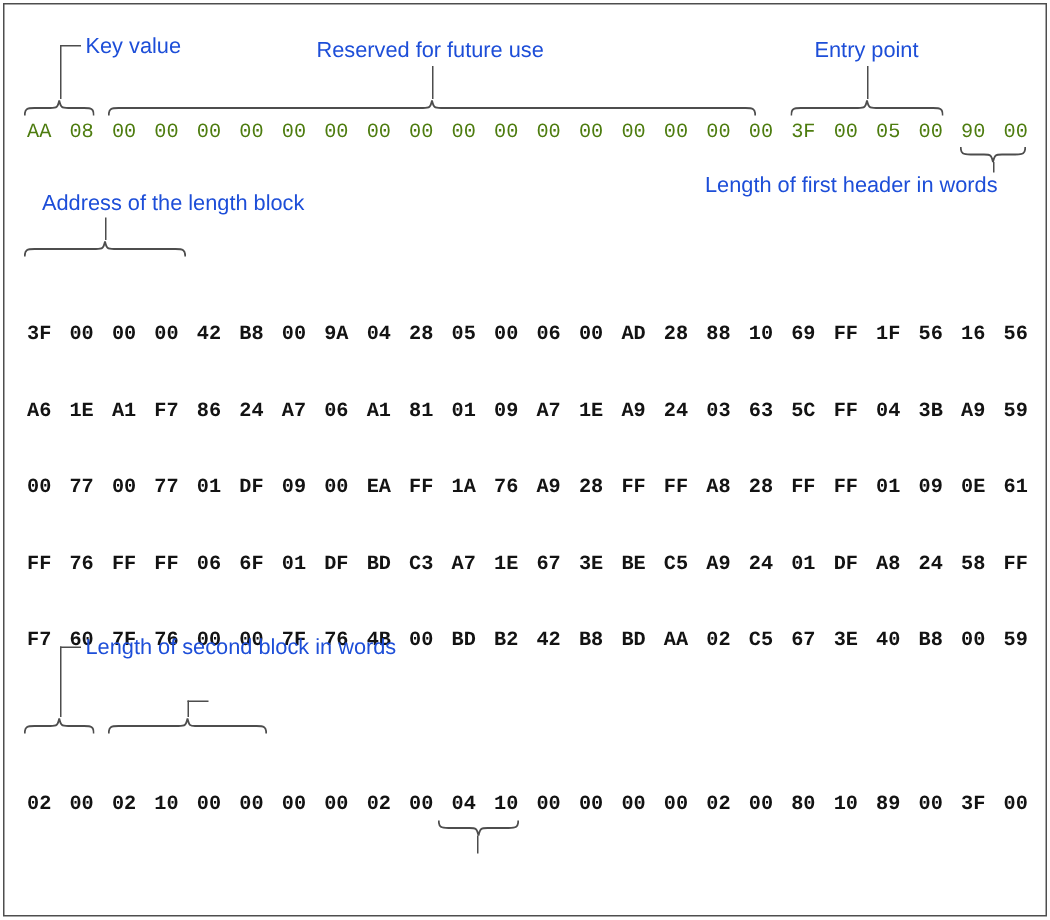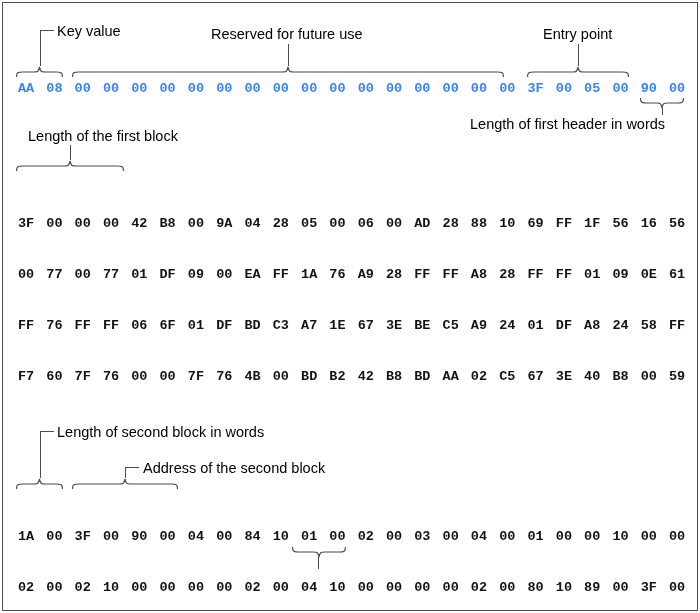--- a/index.html
+++ b/index.html
@@ -1,25 +1,25 @@
 <!DOCTYPE html>
 <html><head>
 <meta charset="utf-8">
 <style>
   html,body{margin:0;padding:0;background:#ffffff;}
   #canvas{
     position:relative;width:700px;height:613px;background:#ffffff;
     font-family:"Liberation Sans","DejaVu Sans",sans-serif;overflow:hidden;
   }
   .frame{position:absolute;inset:2px;border:1px solid #4e4e4e;pointer-events:none;}
-  .lbl{position:absolute;font-size:14.5px;color:#000000;white-space:nowrap;}
+  .lbl{position:absolute;font-size:14.5px;color:#1d4ed8;white-space:nowrap;}
   .hexrow{
-    position:absolute;left:18px;color:#3b82f6;white-space:pre;
+    position:absolute;left:18px;color:#4d7c0f;white-space:pre;
     font-family:"Liberation Mono","DejaVu Sans Mono",monospace;
-    font-size:13.5px;font-weight:bold;line-height:17px;word-spacing:4px;
+    font-size:13.5px;font-weight:normal;line-height:17px;word-spacing:4px;
   }
   .hexblock{
     position:absolute;left:18px;color:#131313;white-space:pre;
     font-family:"Liberation Mono","DejaVu Sans Mono",monospace;
     font-size:13.5px;font-weight:bold;line-height:17px;word-spacing:4px;
   }
   .vline{position:absolute;width:1px;background:#4d4d4d;}
   .hline{position:absolute;height:1px;background:#4d4d4d;}
   .brace{position:absolute;}
   .brace path{stroke:#4d4d4d;stroke-width:1.2;fill:none;}
@@ -51,55 +51,54 @@
   </svg>
 
   <div class="hexrow" style="top:80px;">AA 08 00 00 00 00 00 00 00 00 00 00 00 00 00 00 00 00 3F 00 05 00 90 00</div>
 
   <svg class="brace" style="left:640px;top:97px;" width="44" height="12">
     <path d="M0.5,1 C0.5,5.5 2,6 7,6 L16,6 C20.5,6 21,6.5 22,11 C23,6.5 23.5,6 28,6 L37,6 C42,6 43.5,5.5 43.5,1"></path>
   </svg>
   <div class="vline" style="left:662px;top:108px;height:7px;"></div>
   <div class="lbl" style="left:470px;top:116px;">Length of first header in words</div>
 
-  <div class="lbl" style="left:28px;top:128px;">Length of the first block</div>
+  <div class="lbl" style="left:28px;top:128px;">Address of the length block</div>
   <div class="vline" style="left:70px;top:145px;height:15px;"></div>
   <svg class="brace" style="left:16px;top:160px;" width="108" height="12">
     <path d="M0.5,11 C0.5,6.5 2,6 7,6 L48,6 C52.5,6 53,5.5 54,1 C55,5.5 55.5,6 60,6 L101,6 C106,6 107.5,6.5 107.5,11"></path>
   </svg>
 
   <div class="hexblock" style="top:181px;">
     <div>3F 00 00 00 42 B8 00 9A 04 28 05 00 06 00 AD 28 88 10 69 FF 1F 56 16 56</div>
+    <div>A6 1E A1 F7 86 24 A7 06 A1 81 01 09 A7 1E A9 24 03 63 5C FF 04 3B A9 59</div>
     <div>00 77 00 77 01 DF 09 00 EA FF 1A 76 A9 28 FF FF A8 28 FF FF 01 09 0E 61</div>
     <div>FF 76 FF FF 06 6F 01 DF BD C3 A7 1E 67 3E BE C5 A9 24 01 DF A8 24 58 FF</div>
     <div>F7 60 7F 76 00 00 7F 76 4B 00 BD B2 42 B8 BD AA 02 C5 67 3E 40 B8 00 59</div>
     
     
     
     
     
   </div>
 
   <div class="lbl" style="left:57px;top:424px;">Length of second block in words</div>
   <div class="hline" style="left:40px;top:431px;width:14px;"></div>
   <div class="vline" style="left:40px;top:431px;height:47px;"></div>
 
-  <div class="lbl" style="left:143px;top:460px;">Address of the second block</div>
   <div class="hline" style="left:125px;top:467px;width:14px;"></div>
   <div class="vline" style="left:125px;top:467px;height:11px;"></div>
 
   <svg class="brace" style="left:16px;top:478px;" width="47" height="12">
     <path d="M0.5,11 C0.5,6.5 2,6 7,6 L17.5,6 C22,6 22.5,5.5 23.5,1 C24.5,5.5 25,6 29.5,6 L40,6 C45,6 46.5,6.5 46.5,11"></path>
   </svg>
   <svg class="brace" style="left:72px;top:478px;" width="106" height="12">
     <path d="M0.5,11 C0.5,6.5 2,6 7,6 L47,6 C51.5,6 52,5.5 53,1 C54,5.5 54.5,6 58,6 L99,6 C104,6 105.5,6.5 105.5,11"></path>
   </svg>
 
   <div class="hexblock" style="top:494px;">
-    <div>1A 00 3F 00 90 00 04 00 84 10 01 00 02 00 03 00 04 00 01 00 00 10 00 00</div>
     <div>02 00 02 10 00 00 00 00 02 00 04 10 00 00 00 00 02 00 80 10 89 00 3F 00</div>
     
   </div>
 
   <svg class="brace" style="left:292px;top:546px;" width="54" height="12">
     <path d="M0.5,1 C0.5,5.5 2,6 7,6 L21,6 C25.5,6 26,6.5 27,11 C28,6.5 28.5,6 33,6 L47,6 C52,6 53.5,5.5 53.5,1"></path>
   </svg>
   <div class="vline" style="left:318px;top:557px;height:12px;"></div>
 </div>
 

